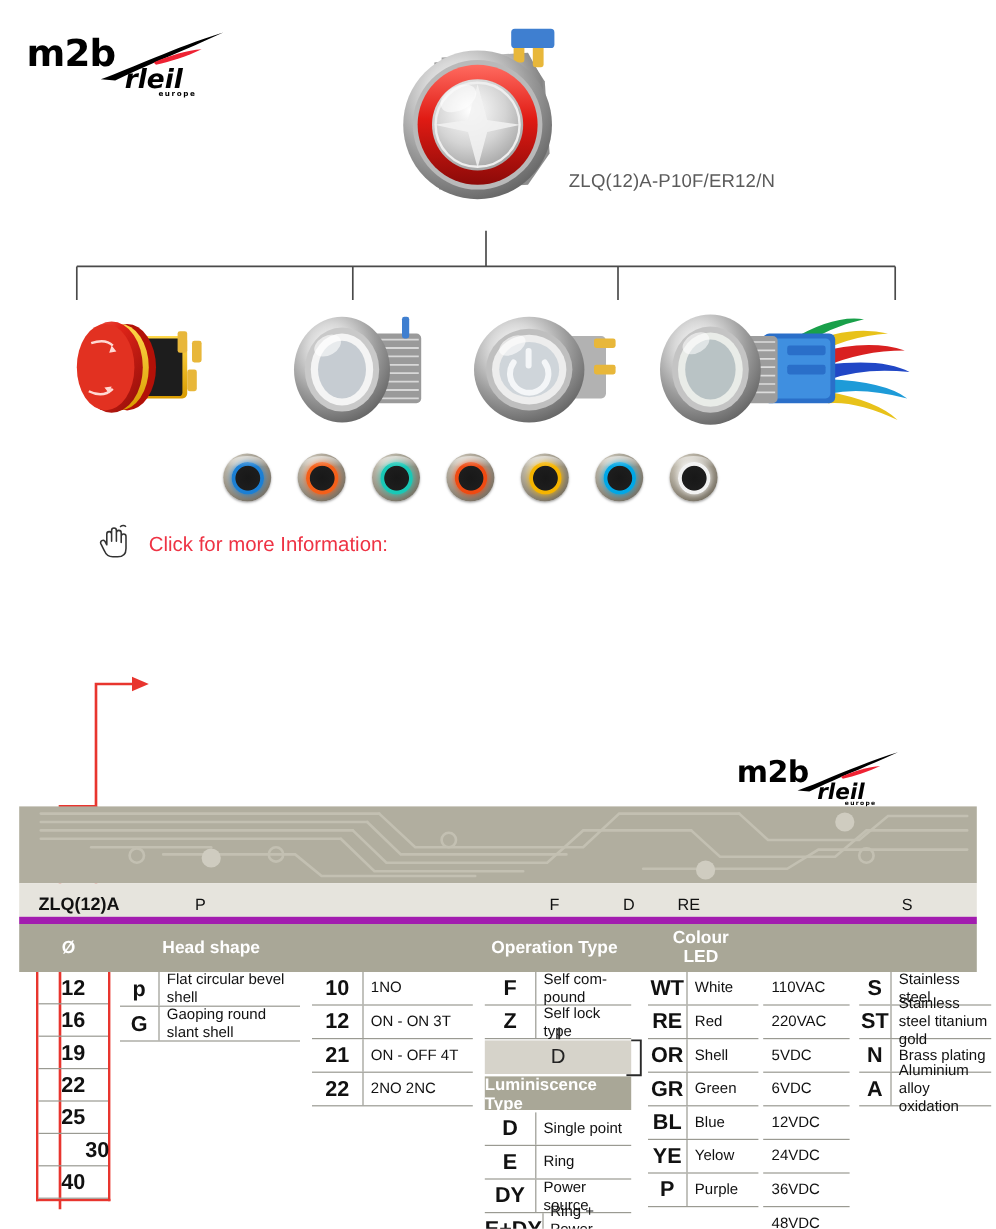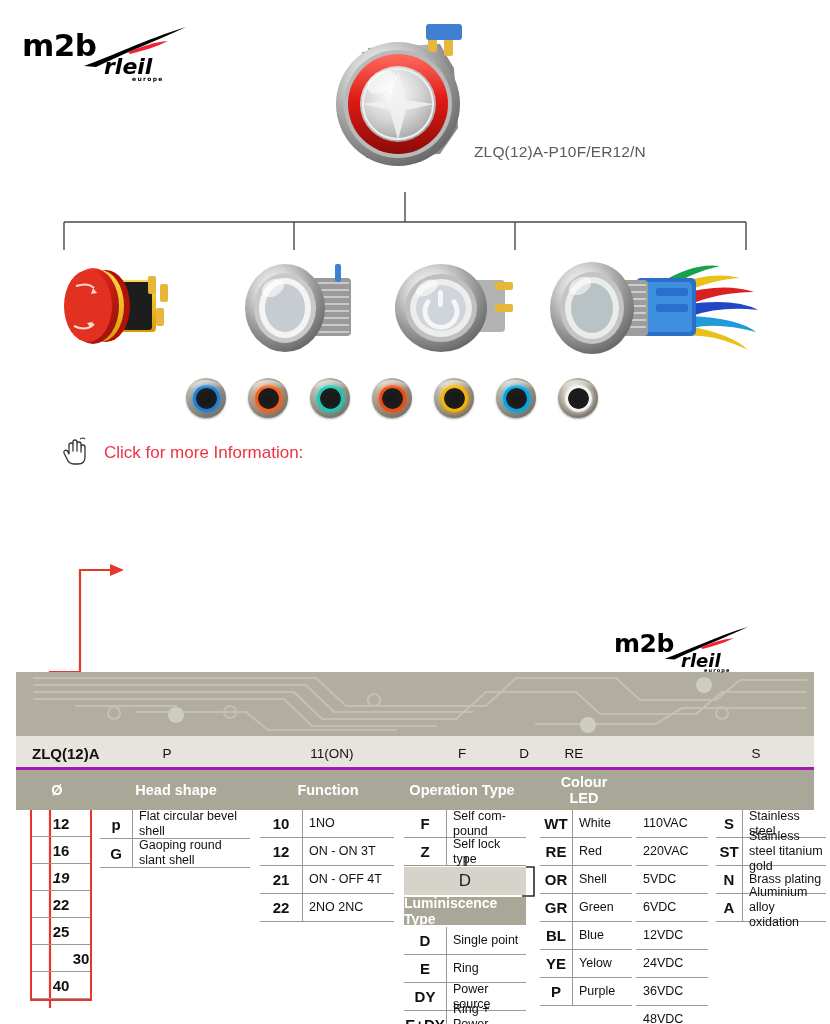--- a/index.html
+++ b/index.html
@@ -70,57 +70,57 @@
     position:relative;
   }
   .led::after{
     content:""; position:absolute; left:3px; top:2px; right:3px; height:9px;
     border-radius:50%/100% 100% 0 0;
     background:linear-gradient(180deg,rgba(255,255,255,.55),rgba(255,255,255,0));
   }
   .led .ring { width:27px; height:27px; border-radius:50%; }
 
   
-  #click-row { position:absolute; left:60px; top:436px; display:flex; align-items:center; gap:14px; }
+  #click-row { position:absolute; left:80px; top:436px; display:flex; align-items:center; gap:14px; }
   #click-text { color:#ee3344; font-size:17px; font-family:"Liberation Sans", sans-serif; }
 
   
   #callout { position:absolute; left:0; top:548px; width:220px; height:460px; pointer-events:none; }
 
   
   #spec { position:absolute; left:16px; top:672px; width:798px; }
   #banner {
     height:64px; width:100%;
     background:#b1ae9f;
     position:relative; overflow:hidden;
   }
   #banner svg { position:absolute; left:0; top:0; }
 
   #code-row {
     height:34px; background:#e6e4dd; position:relative;
-    border-bottom:3px solid #a21caf;
+    border-bottom:6px solid #a21caf;
   }
   #code-row .cell { position:absolute; top:0; height:34px; display:flex; align-items:center;
     font-size:13.5px; color:#111; }
   #code-row .cell.bold { font-weight:bold; font-size:15px; }
 
   #head-row { height:40px; background:#a9a797; position:relative; }
   #head-row .cell {
     position:absolute; top:0; height:40px; display:flex; align-items:center; justify-content:center;
     color:#fff; font-weight:bold; font-size:14.5px; text-align:center; line-height:1.12;
   }
 
   #body { position:relative; height:280px; }
 
   .col { position:absolute; top:0; }
   .kv { display:flex; align-items:stretch; border-bottom:1px solid #9a9a92; }
   .kv:first-child { }
   .kv .k {
     display:flex; align-items:center; justify-content:center;
-    font-size:15px; font-weight:bold; color:#111; flex:0 0 auto;
+    font-size:18px; font-weight:bold; color:#111; flex:0 0 auto;
   }
   .kv .v {
     display:flex; align-items:center;
     font-size:12.5px; color:#111; flex:1 1 auto; padding-left:6px;
     border-left:1px solid #9a9a92; line-height:1.18;
   }
   .kv.solo { }
   .kv.solo .v { border-left:none; padding-left:7px; }
 
   
@@ -369,46 +369,44 @@
         <circle cx="160" cy="43" r="8"></circle>
           <circle cx="572" cy="53" r="8"></circle>
           <circle cx="688" cy="13" r="8"></circle>
       </g>
     </svg>
   </div>
 
   <div id="code-row">
     <div class="cell bold" style="left:16px; width:110px;">ZLQ(12)A</div>
     <div class="cell" style="left:96px; width:110px; justify-content:center;">P</div>
-    <div class="cell" style="left:236px; width:160px; justify-content:center;">11(ON)</div>
     <div class="cell" style="left:396px; width:100px; justify-content:center;">F</div>
     <div class="cell" style="left:478px; width:60px; justify-content:center;">D</div>
     <div class="cell" style="left:528px; width:60px; justify-content:center;">RE</div>
     <div class="cell" style="left:690px; width:100px; justify-content:center;">S</div>
   </div>
 
   <div id="head-row">
     <div class="cell" style="left:8px; width:66px;">Ø</div>
     <div class="cell" style="left:80px; width:160px;">Head shape</div>
-    <div class="cell" style="left:242px; width:140px;">Function</div>
     <div class="cell" style="left:376px; width:140px;">Operation  Type</div>
     <div class="cell" style="left:516px; width:104px; white-space:pre-line;">Colour
 LED</div>
   </div>
 
   <div id="body">
 
     <div class="col" id="col-dia" style="left:14px; width:62px; border-left:2px solid #e8352e; border-right:2px solid #e8352e; border-bottom:2px solid #e8352e;">
         <div class="kv" style="height: 27px;">
           <div class="k" style="flex: 1 1 auto;">12</div>
         </div>
         <div class="kv" style="height: 27px;">
           <div class="k" style="flex: 1 1 auto;">16</div>
         </div>
-        <div class="kv" style="height: 27px; font-style: italic;">
+        <div class="kv" style="height: 27px;">
           <div class="k" style="flex: 1 1 auto;">19</div>
         </div>
         <div class="kv" style="height: 27px;">
           <div class="k" style="flex: 1 1 auto;">22</div>
         </div>
         <div class="kv" style="height: 27px;">
           <div class="k" style="flex: 1 1 auto;">25</div>
         </div>
         <div class="kv" style="height: 27px;">
           <div class="k" style="flex: 1 1 auto; padding-left: 40px;">30</div>

